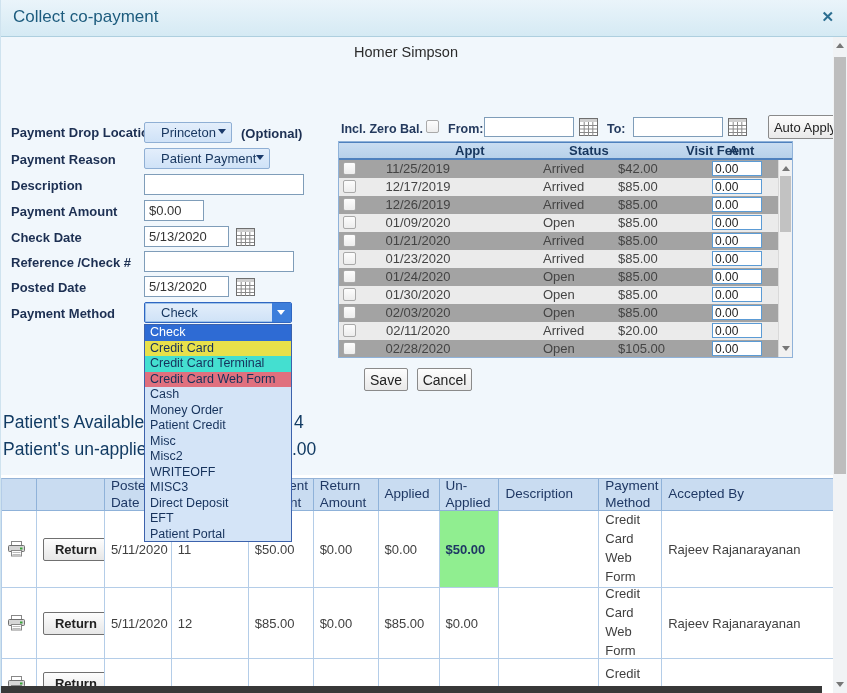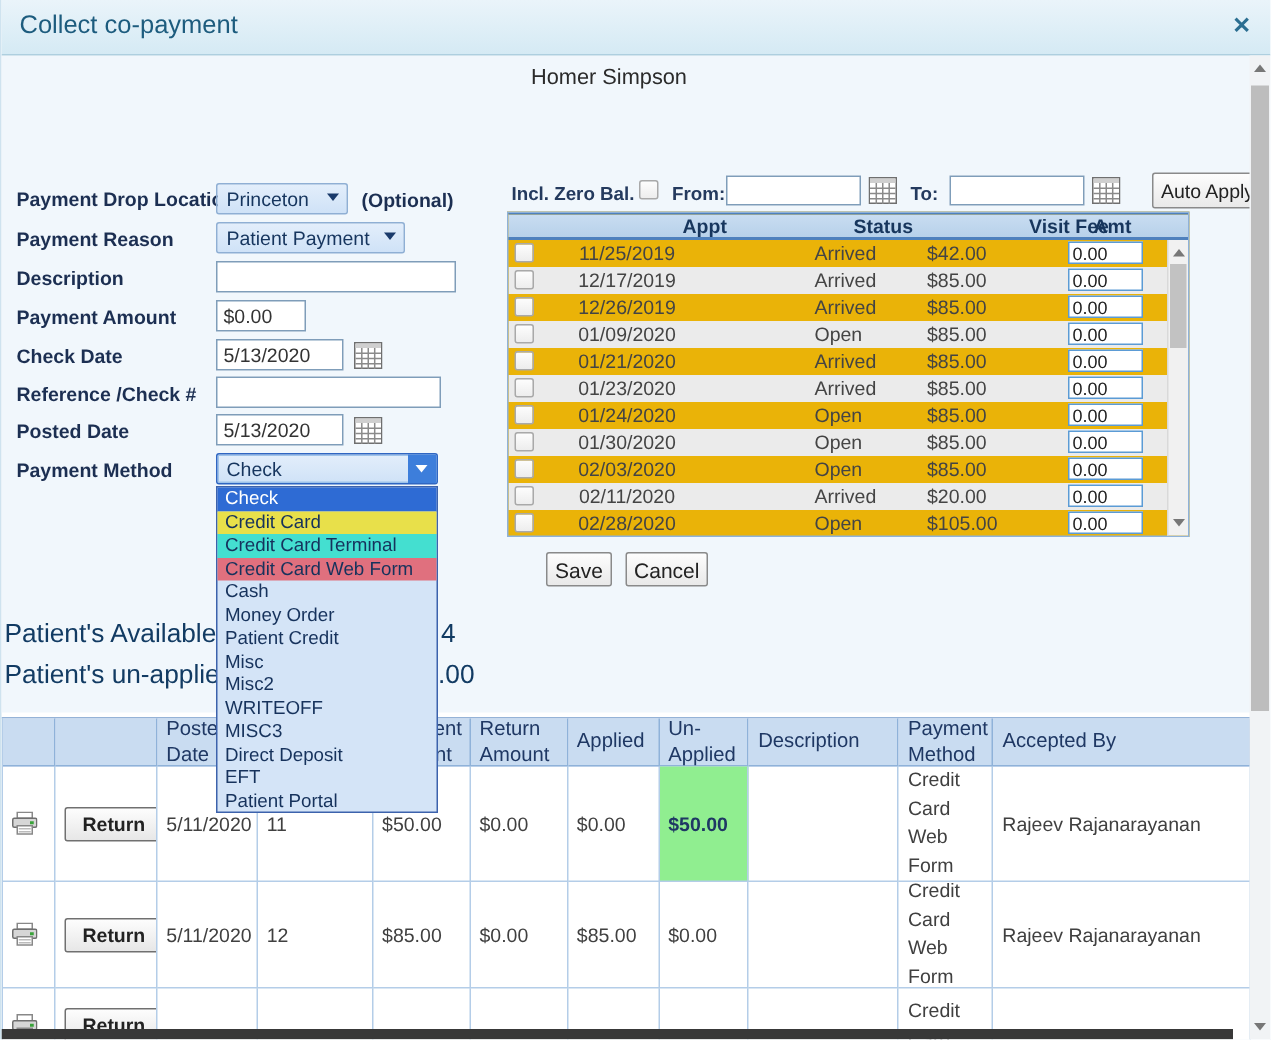--- a/index.html
+++ b/index.html
@@ -19,39 +19,39 @@
   #patient-name { position:absolute; left:0; top:44px; width:810px; text-align:center; font-size:14.5px; color:#2b2b2b; }
 
   #section-bar { position:absolute; left:4px; top:84px; width:825px; height:25px;
     background:#cfe1f4; border:1px solid #6b96c4; text-align:center; font-size:15.5px; color:#17456e; line-height:23px; }
 
   
   .lbl { position:absolute; left:10px; font-size:13px; font-weight:600; color:#1c2f52; line-height:21px; }
   .inp { position:absolute; height:21px; border:1px solid #7f9db9; background:#fff; font-size:13px; color:#333;
     padding:0 4px; font-family:"Liberation Sans",sans-serif; }
   .sel { position:absolute; height:21px; background:linear-gradient(#e3eefb,#cfe2f7); border:1px solid #8fafd4;
-    border-radius:2px; font-size:13px; color:#16355e; line-height:19px; padding-left:6px; }
+    border-radius:2px; font-size:13px; color:#16355e; line-height:19px; padding-left:16px; }
   .sel .arr { position:absolute; right:5px; top:6px; width:0; height:0;
     border-left:4px solid transparent; border-right:4px solid transparent; border-top:5px solid #1a3a6b; }
   .sel-focus { border:1px solid #2f66c2; box-shadow:0 0 0 1px #9ec3ea inset; }
   .sel-focus .arrbox { position:absolute; right:0; top:0; width:19px; height:19px; background:#3d7edb; border-radius:0 1px 1px 0; }
   .sel-focus .arrbox:after { content:""; position:absolute; left:5px; top:7px; width:0; height:0;
     border-left:4px solid transparent; border-right:4px solid transparent; border-top:5px solid #ffffff; }
   .optional { position:absolute; font-size:13px; font-weight:600; color:#1c2f52; }
   .calico { position:absolute; width:19px; height:18px; cursor:pointer; }
 
   
   .flt-lbl { position:absolute; font-size:12.5px; font-weight:600; color:#243a5e; line-height:20px; }
   .checkbox { position:absolute; width:13px; height:13px; border:1px solid #a9a9a9; border-radius:2px;
     background:linear-gradient(#fdfdfd,#ededed); }
   .push-btn { position:absolute; background:linear-gradient(#fdfdfd,#e9e9e9); border:1px solid #8a8a8a;
     border-radius:2px; font-size:13px; color:#222; text-align:center; cursor:pointer; font-family:"Liberation Sans",sans-serif; }
 
   
-  #appt-table { position:absolute; left:337px; top:141px; width:455px; height:217px; border:1px solid #8fb2d9; background:#eab308; }
+  #appt-table { position:absolute; left:337px; top:141px; width:455px; height:217px; border:1px solid #8fb2d9; background:#a3a3a3; }
   #appt-head { position:absolute; left:0; top:0; width:453px; height:18px;
     background:linear-gradient(#c9ddf1,#b7d1ea); border-bottom:2px solid #4f81bd; border-top:1px solid #4f81bd; }
   #appt-head span { position:absolute; top:0; font-size:13px; font-weight:bold; color:#17365d; line-height:16px; }
   .appt-row { position:relative; width:439px; height:18px; }
   .appt-row.alt { background:#ebebeb; }
   .appt-row .cb { position:absolute; left:4px; top:2px; }
   .appt-row .date { position:absolute; left:14px; top:1px; width:130px; text-align:center; font-size:13px; color:#444; }
   .appt-row .status { position:absolute; left:204px; top:1px; font-size:13px; color:#444; }
   .appt-row .fee { position:absolute; left:279px; top:1px; font-size:13px; color:#444; }
   .appt-row .amt { position:absolute; left:373px; top:1px; width:50px; height:15px; border:1px solid #5b9bd5;

